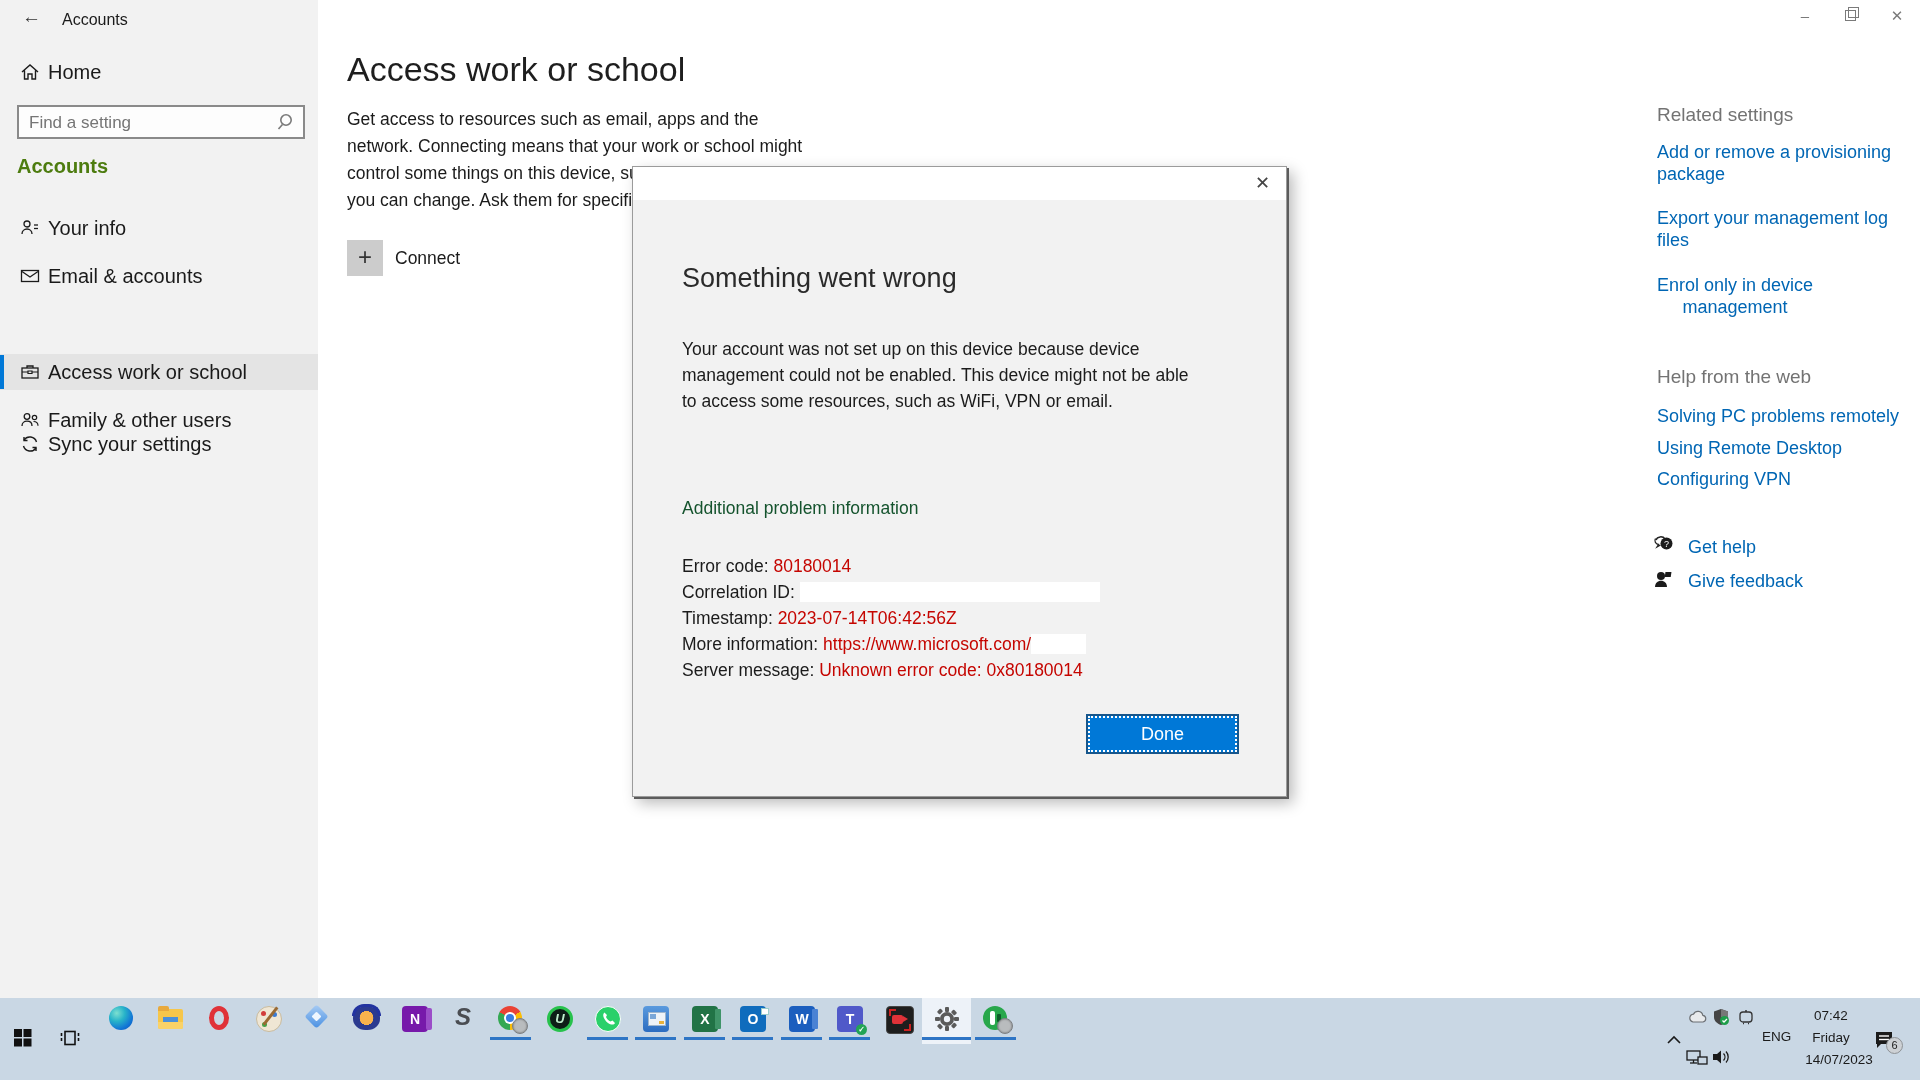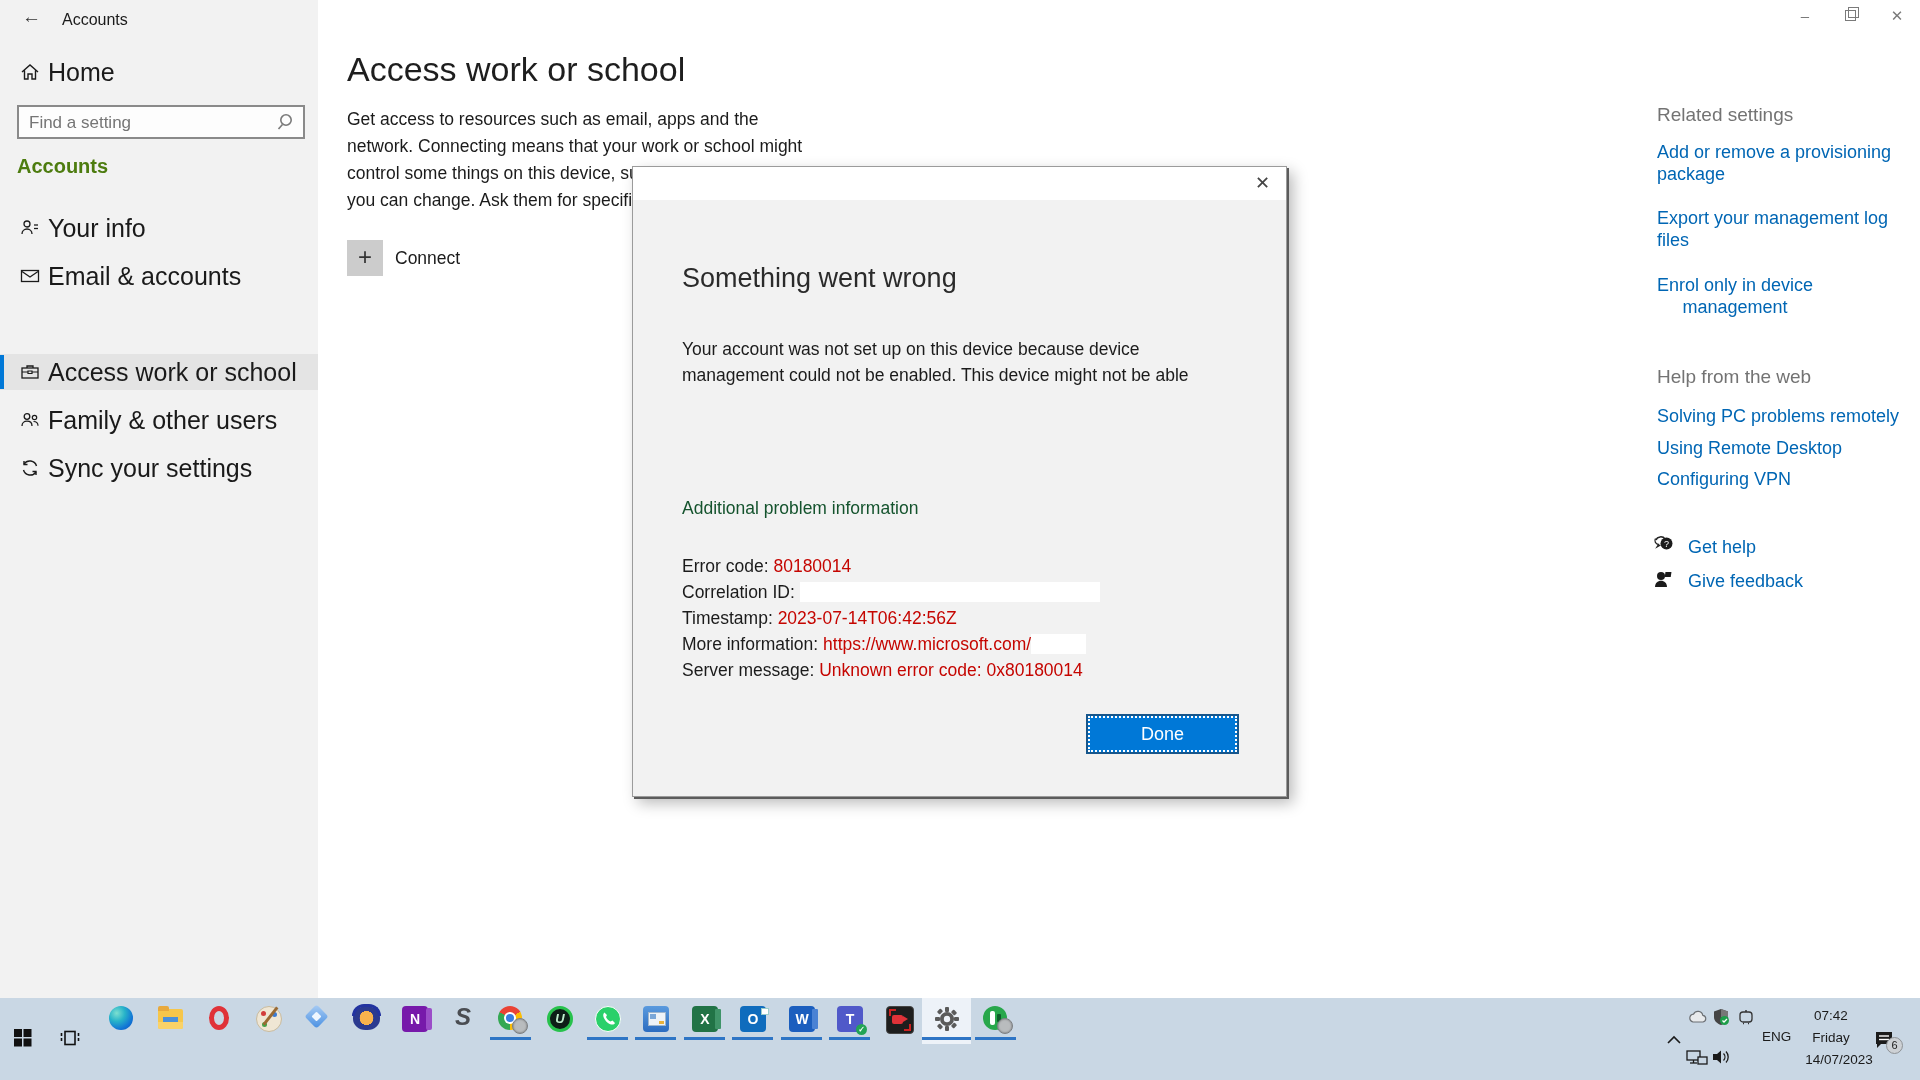--- a/index.html
+++ b/index.html
@@ -5,21 +5,21 @@
   html,body{margin:0;padding:0;background:#fff;}
   body{width:1920px;height:1080px;overflow:hidden;font-family:"Liberation Sans",sans-serif;color:#1b1b1b;position:relative;}
   .r{position:absolute;}
   .nowrap{white-space:nowrap;}
   
   .sidebar{left:0;top:0;width:318px;height:998px;background:#f2f2f2;}
   .back-arrow{left:22px;top:6px;font-size:19px;color:#333;cursor:pointer;}
   .app-title{left:62px;top:11px;font-size:16px;color:#1b1b1b;}
   .nav-row{left:0;width:318px;height:36px;cursor:pointer;}
   .nav-row .ic{position:absolute;left:20px;top:8px;width:20px;height:20px;}
-  .nav-row .lbl{position:absolute;left:48px;top:0;line-height:36px;font-size:25px;color:#1a1a1a;}
+  .nav-row .lbl{position:absolute;left:48px;top:0;line-height:36px;font-size:20px;color:#1a1a1a;}
   .nav-row.sel{background:#e4e4e4;}
   .nav-row.sel .bar{position:absolute;left:0;top:1px;width:4px;height:34px;background:#0078d7;}
   .search-box{left:17px;top:105px;width:288px;height:34px;border:2px solid #8a8a8a;background:#fdfdfd;box-sizing:border-box;}
   .search-box input{position:absolute;left:8px;top:2px;width:240px;height:26px;border:0;outline:0;background:transparent;font-size:17px;color:#5f5f5f;font-family:"Liberation Sans",sans-serif;}
   .search-ic{position:absolute;right:6px;top:5px;}
   .section-label{left:17px;top:155px;font-size:20px;font-weight:bold;color:#4d7c0f;}
   
   .win-btn{top:0;width:46px;height:32px;text-align:center;line-height:32px;color:#7a7a7a;font-size:15px;cursor:pointer;}
   .restore-glyph{position:absolute;left:17px;top:10px;width:9px;height:9px;border:1px solid #7a7a7a;background:#fff;}
   .restore-glyph:before{content:"";position:absolute;left:2px;top:-4px;width:9px;height:9px;border:1px solid #7a7a7a;}
@@ -122,21 +122,21 @@
       <svg width="20" height="20" viewBox="0 0 20 20">
           <circle cx="7" cy="6.5" r="2.8" fill="none" stroke="#1b1b1b" stroke-width="1.3"></circle>
           <path d="M2 16 c0-3 2.2-4.8 5-4.8 s5 1.8 5 4.8" fill="none" stroke="#1b1b1b" stroke-width="1.3"></path>
           <circle cx="14.5" cy="7.5" r="2.2" fill="none" stroke="#1b1b1b" stroke-width="1.2"></circle>
           <path d="M13.5 11.5 c2.8 0 4.5 1.7 4.5 4.3" fill="none" stroke="#1b1b1b" stroke-width="1.2"></path>
         </svg>
     </span>
     <span class="lbl">Family &amp; other users</span>
   </div>
 
-  <div class="r nav-row" style="top:450px;">
+  <div class="r nav-row" style="top:426px;">
     <span class="ic">
       <svg width="20" height="20" viewBox="0 0 20 20">
           <path d="M16.5 8 A7 7 0 0 0 4 6" fill="none" stroke="#1b1b1b" stroke-width="1.4"></path>
           <path d="M4 3 v3.5 h3.5" fill="none" stroke="#1b1b1b" stroke-width="1.4"></path>
           <path d="M3.5 12 A7 7 0 0 0 16 14" fill="none" stroke="#1b1b1b" stroke-width="1.4"></path>
           <path d="M16 17 v-3.5 h-3.5" fill="none" stroke="#1b1b1b" stroke-width="1.4"></path>
         </svg>
     </span>
     <span class="lbl">Sync your settings</span>
   </div>
@@ -192,20 +192,21 @@
 </div>
 <div class="r blue-link nowrap" style="left:1688px;top:570px;">Give feedback</div>
 
 <div class="r dialog">
   <div class="dialog-head">
     <span class="dialog-x">✕</span>
   </div>
   <div class="dialog-title">Something went wrong</div>
   <div class="dlg-body-line" style="top:172px;">Your account was not set up on this device because device</div>
   <div class="dlg-body-line" style="top:198px;">management could not be enabled. This device might not be able</div>
+  <div class="dlg-body-line" style="top:224px;">to access some resources, such as WiFi, VPN or email.</div>
   <div class="dlg-section">Additional problem information</div>
 
   <div class="fld" style="top:389px;">
     <span class="lab">Error code:</span>
     <span class="val">80180014</span>
   </div>
   <div class="fld" style="top:415px;">
     <span class="lab">Correlation ID:</span>
     <span class="redact" style="width:300px;"></span>
   </div>

